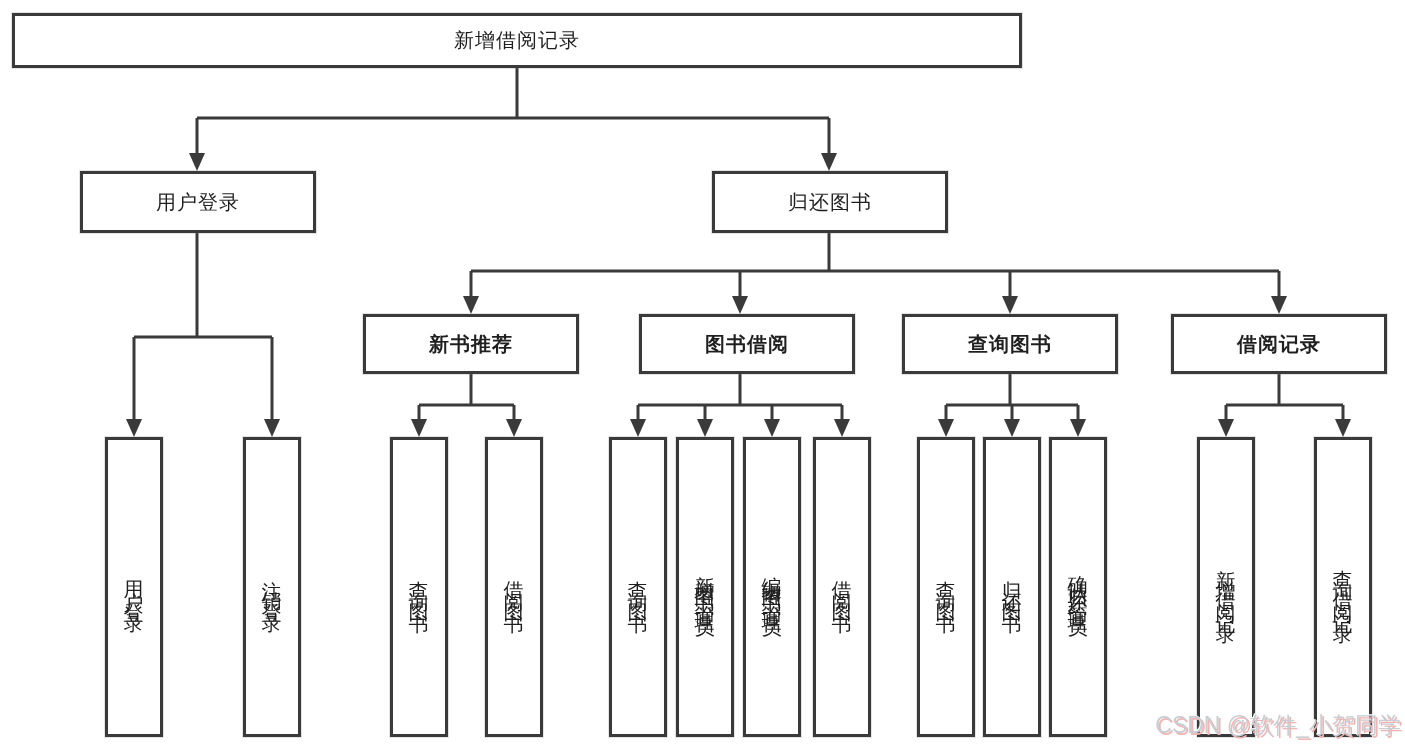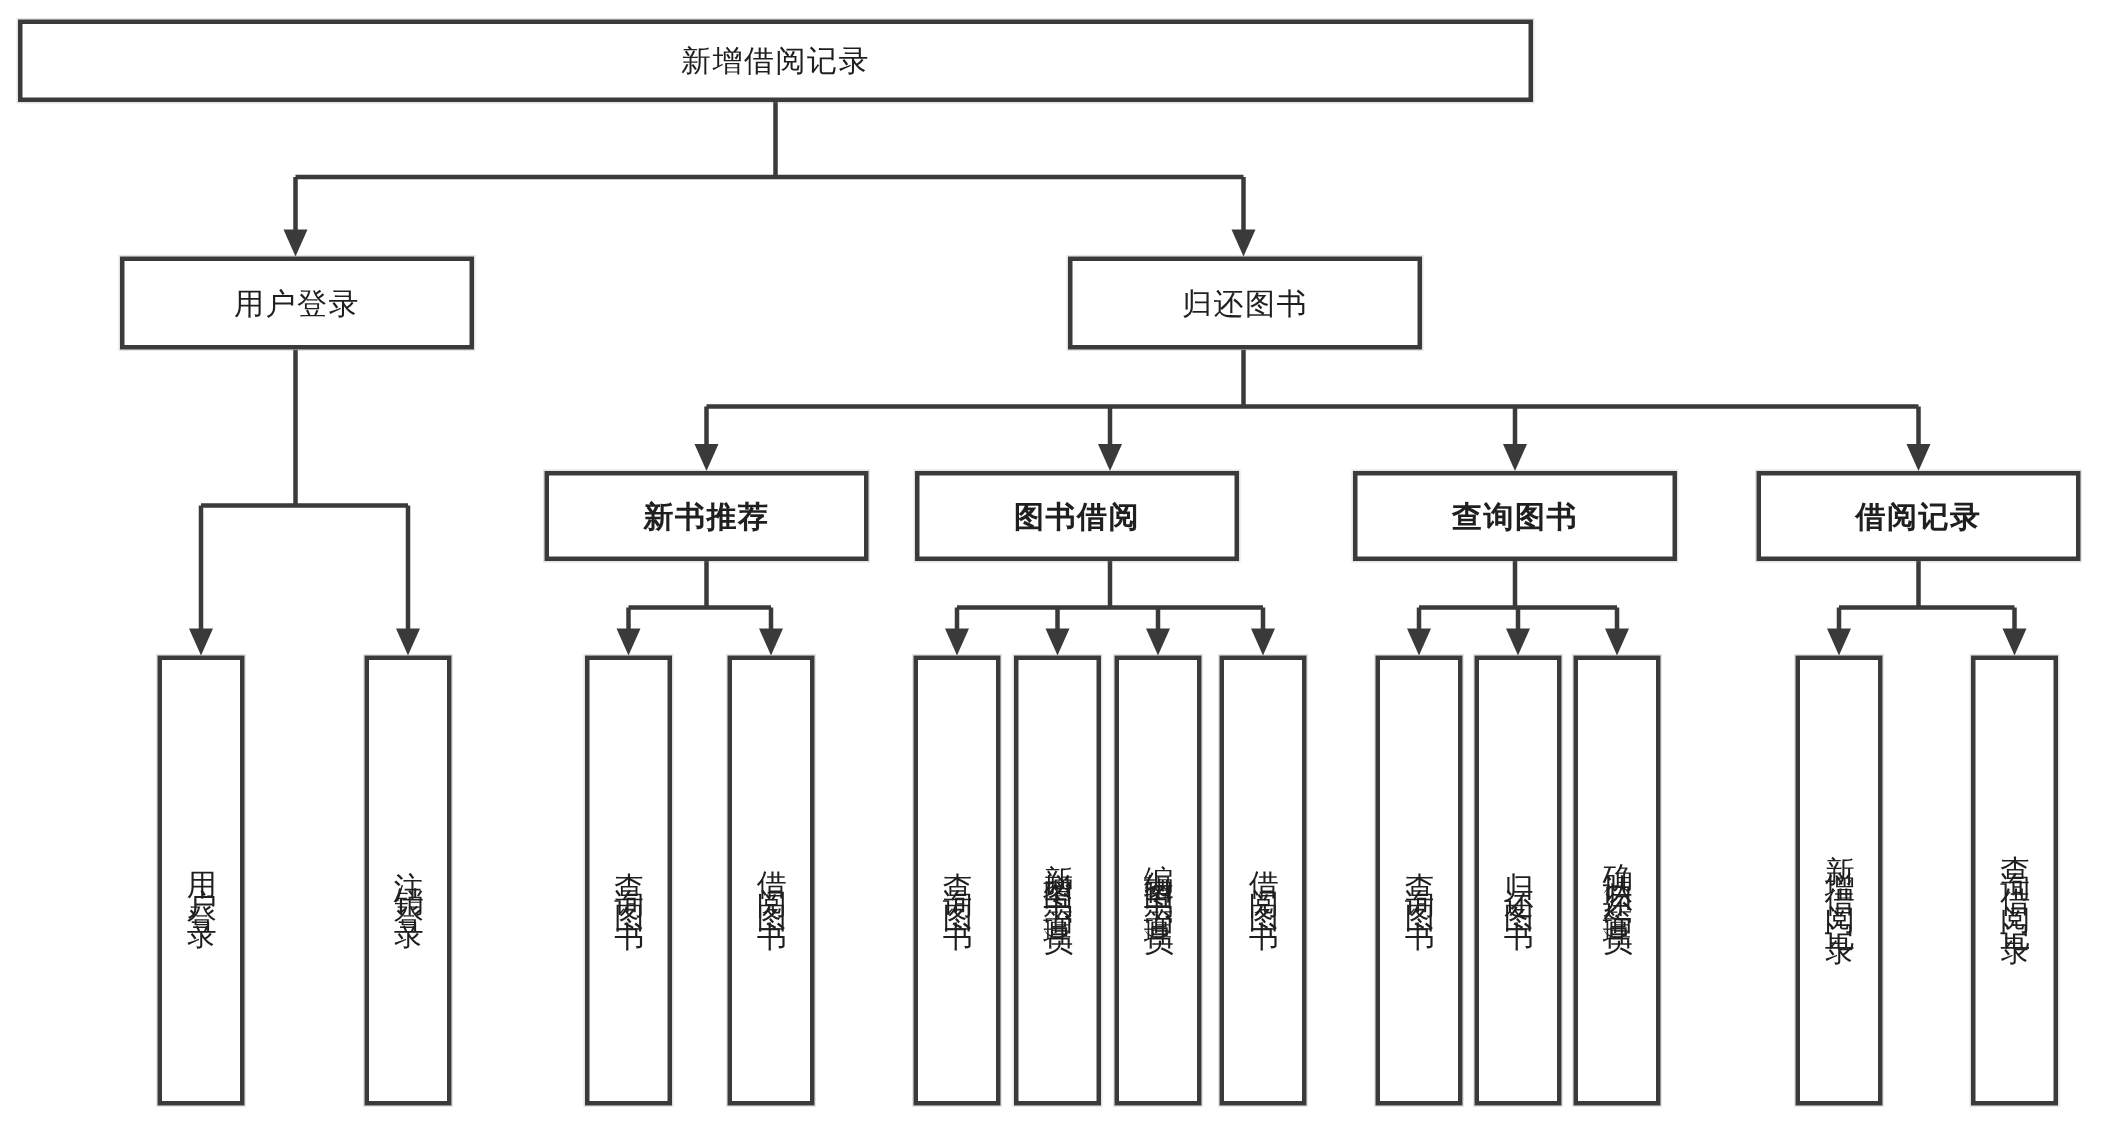--- a/index.html
+++ b/index.html
@@ -129,21 +129,21 @@
   <div class="box lv2" style="left:80px">
     <span>用户登录</span>
   </div>
   <div class="box lv2" style="left:712px">
     <span>归还图书</span>
   </div>
 
   <div class="box lv3" style="left:363px">
     <span>新书推荐</span>
   </div>
-  <div class="box lv3" style="left:610px">
+  <div class="box lv3" style="left:639px">
     <span>图书借阅</span>
   </div>
   <div class="box lv3" style="left:902px">
     <span>查询图书</span>
   </div>
   <div class="box lv3" style="left:1171px">
     <span>借阅记录</span>
   </div>
 
   <div class="box lv4" style="left:105px">
@@ -183,14 +183,15 @@
     <span class="vtext long">确认归还（管理员）</span>
   </div>
 
   <div class="box lv4" style="left:1197px">
     <span class="vtext">新增借阅记录</span>
   </div>
   <div class="box lv4" style="left:1314px">
     <span class="vtext">查询借阅记录</span>
   </div>
 
+  <div class="watermark">CSDN @软件_小贺同学</div>
 
 </div>
 
 </body></html>

